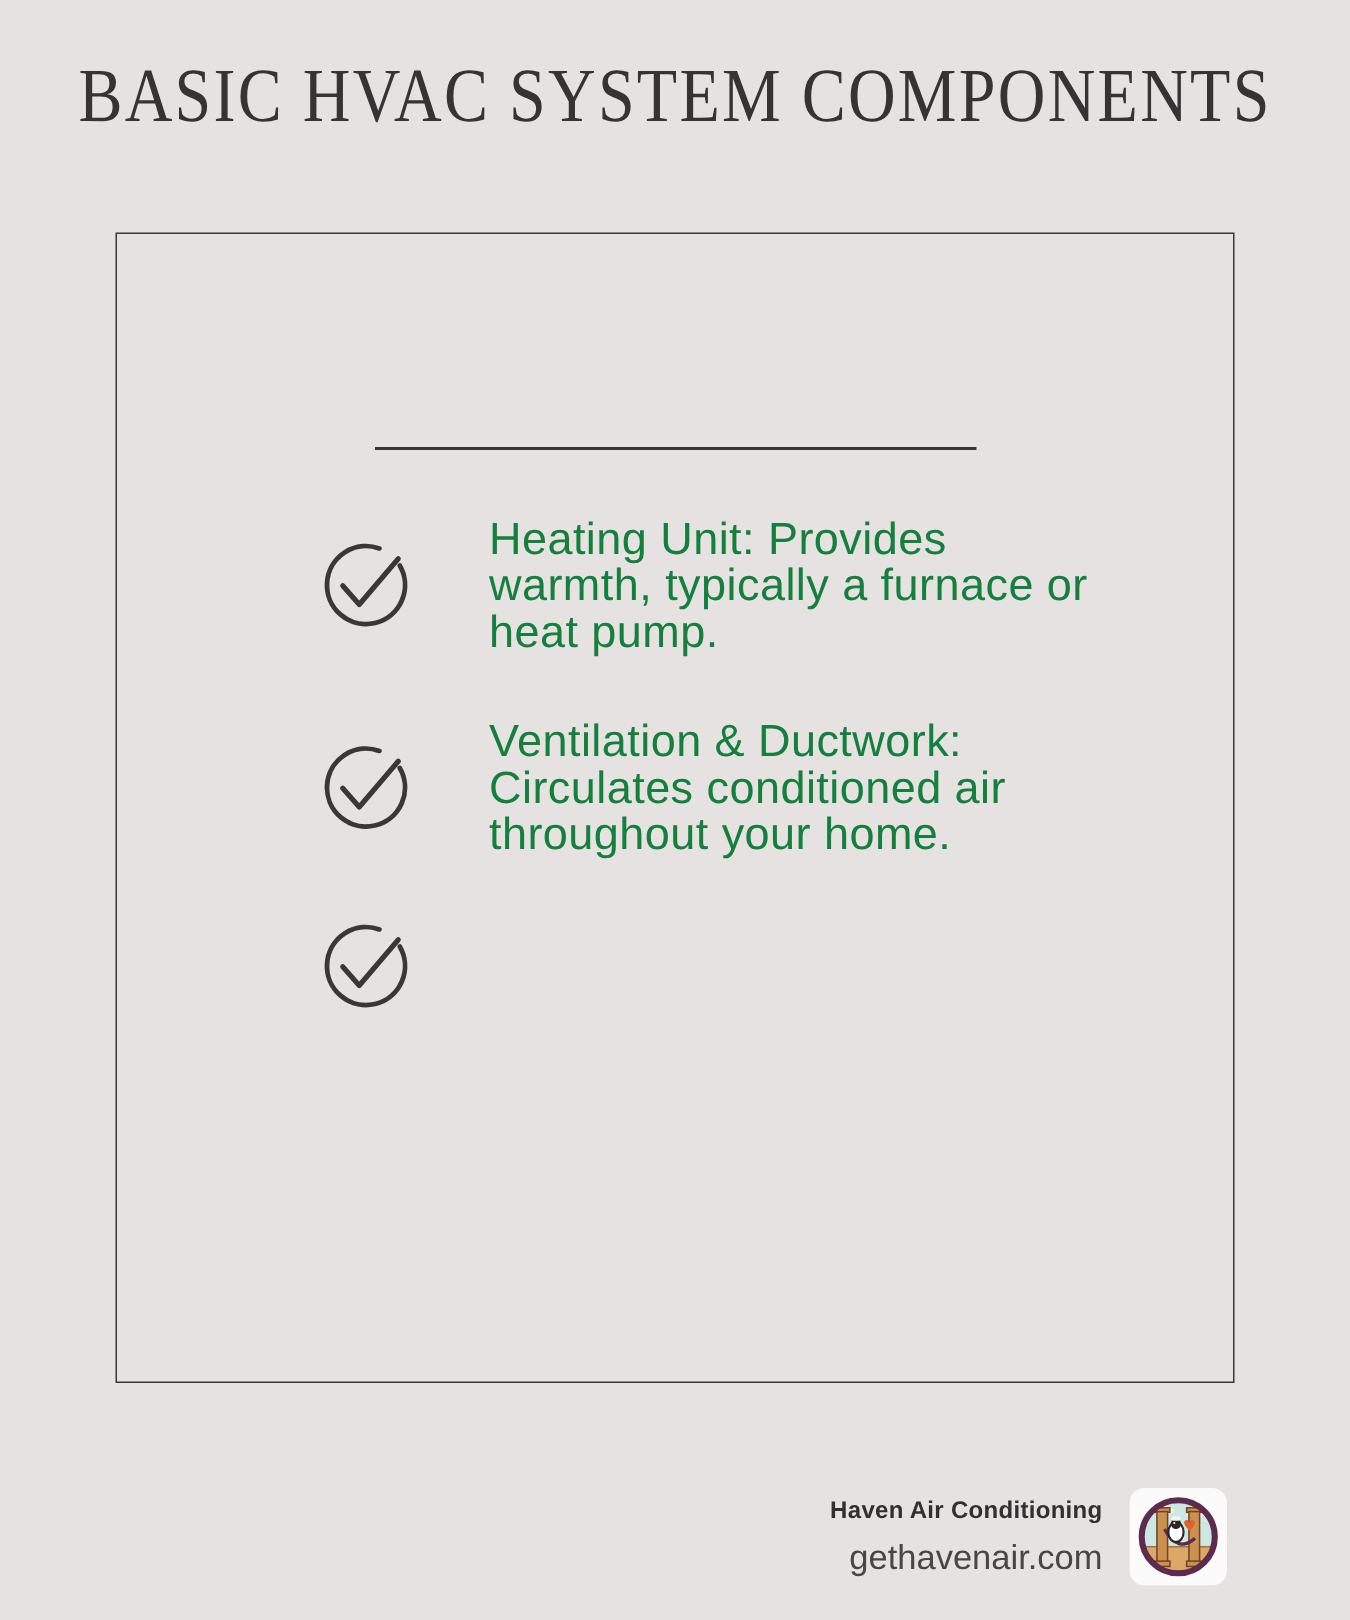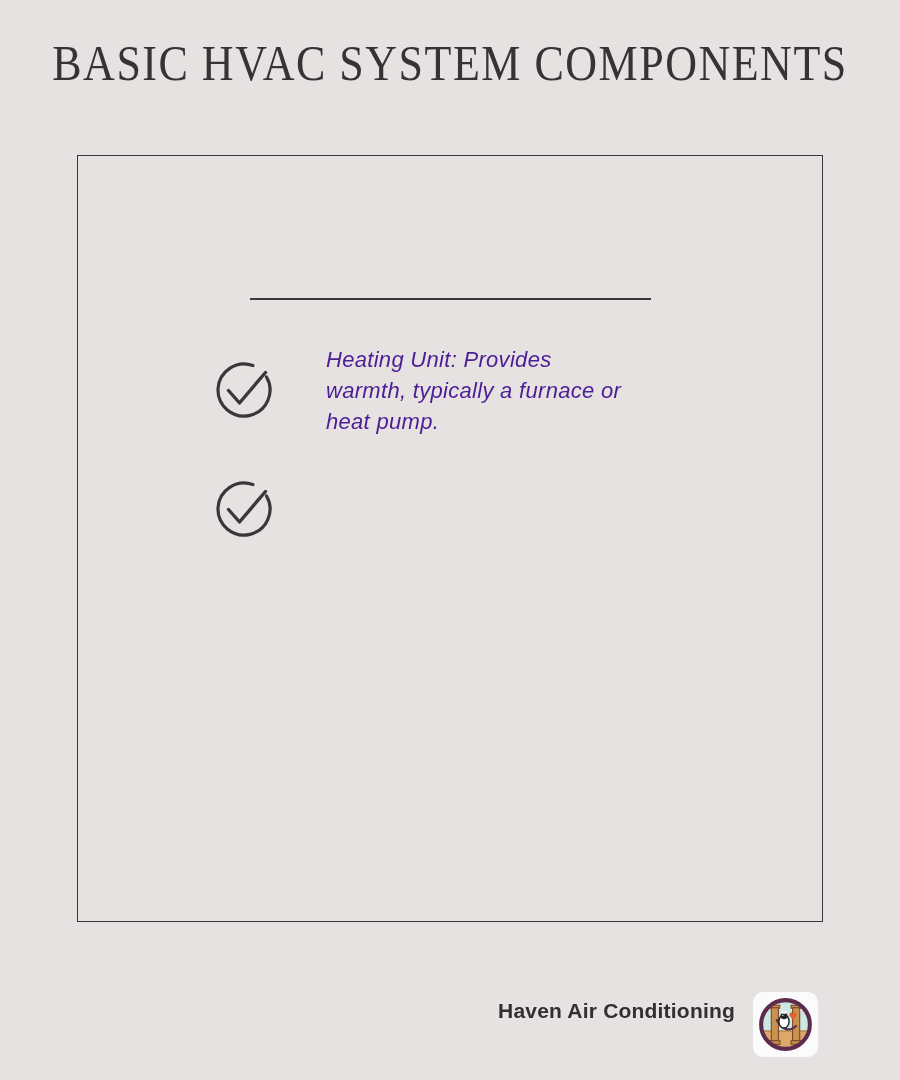--- a/index.html
+++ b/index.html
@@ -49,40 +49,39 @@
     margin-left: 136px;
   }
   .item {
     display: flex;
     align-items: center;
     column-gap: 52px;
   }
   .icon { width: 60px; height: 60px; flex: 0 0 60px; }
   .icon svg { width: 60px; height: 60px; display: block; }
   .item-text {
-    font-size: 22px;
+    font-size: 30px;
     line-height: 31px;
     letter-spacing: 0.3px;
     white-space: pre-line;
-    color: #4c1d95;
-    font-style: italic;
+    color: #15803d;
   }
 
   
   .footer {
     position: absolute;
     right: 82px;
     top: 958px;
     display: flex;
     align-items: flex-start;
   }
   .footer-text { text-align: right; margin-right: 18px; padding-top: 7px; }
   .company {
     font-weight: bold;
-    font-size: 21px;
+    font-size: 16px;
     letter-spacing: 0.2px;
     color: #332e2f;
   }
   .website {
     font-size: 23px;
     color: #4a4546;
     margin-top: 8px;
   }
   .logo-tile { width: 65px; height: 65px; }
   .logo-tile svg { width: 65px; height: 65px; display: block; }
@@ -103,35 +102,47 @@
         <path d="M 52.5 17 A 26 26 0 1 1 38.9 5.6" fill="none" stroke="#3b3637" stroke-width="3.2" stroke-linecap="round"></path>
         <path d="M 14.5 30.5 L 25.5 43 L 51.5 12.5" fill="none" stroke="#3b3637" stroke-width="3.4" stroke-linecap="round" stroke-linejoin="round"></path>
       </svg>
     </span>
     <span class="item-text">Heating Unit: Provides
 warmth, typically a furnace or
 heat pump.</span>
   </div>
 
 
+  <div class="item">
+    <span class="icon">
+      <svg viewBox="0 0 60 60">
+        <path d="M 52.5 17 A 26 26 0 1 1 38.9 5.6" fill="none" stroke="#3b3637" stroke-width="3.2" stroke-linecap="round"></path>
+        <path d="M 14.5 30.5 L 25.5 43 L 51.5 12.5" fill="none" stroke="#3b3637" stroke-width="3.4" stroke-linecap="round" stroke-linejoin="round"></path>
+      </svg>
+    </span>
+    <span class="item-text">Ventilation &amp; Ductwork:
+Circulates conditioned air
+throughout your home.</span>
+  </div>
 
   <div class="item">
     <span class="icon">
       <svg viewBox="0 0 60 60">
         <path d="M 52.5 17 A 26 26 0 1 1 38.9 5.6" fill="none" stroke="#3b3637" stroke-width="3.2" stroke-linecap="round"></path>
         <path d="M 14.5 30.5 L 25.5 43 L 51.5 12.5" fill="none" stroke="#3b3637" stroke-width="3.4" stroke-linecap="round" stroke-linejoin="round"></path>
       </svg>
     </span>
   </div>
 </div>
   </div>
 
   <div class="footer">
     <div class="footer-text">
       <div class="company">Haven Air Conditioning</div>
+      <div class="website">gethavenair.com</div>
     </div>
     <div class="logo-tile">
       <svg viewBox="0 0 64 64">
         <rect x="0" y="0" width="64" height="64" rx="10" fill="#fcfbfb"></rect>
         <clipPath id="logo-circle-clip">
             <circle cx="32" cy="32" r="24"></circle>
           </clipPath>
         <circle cx="32" cy="32" r="24" fill="#cde7e3"></circle>
         <g clip-path="url(#logo-circle-clip)">
           <rect x="6" y="38" width="52" height="20" fill="#dba869"></rect>

